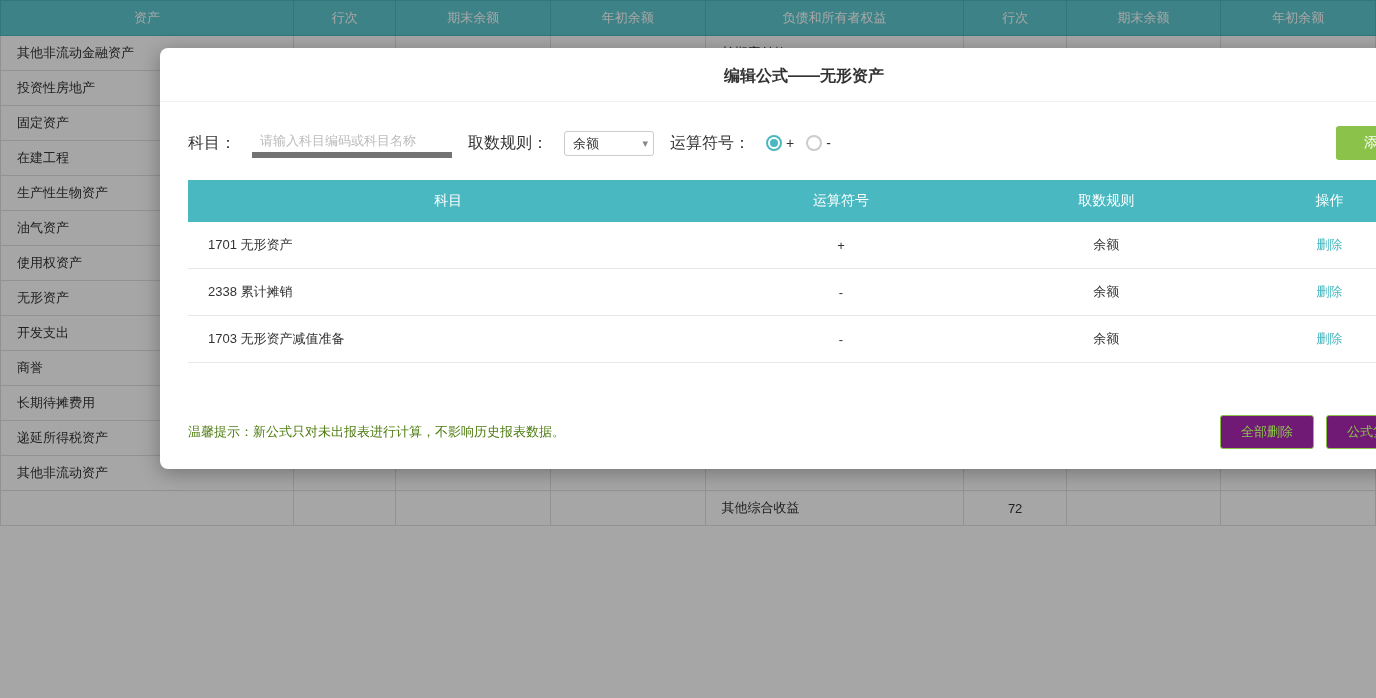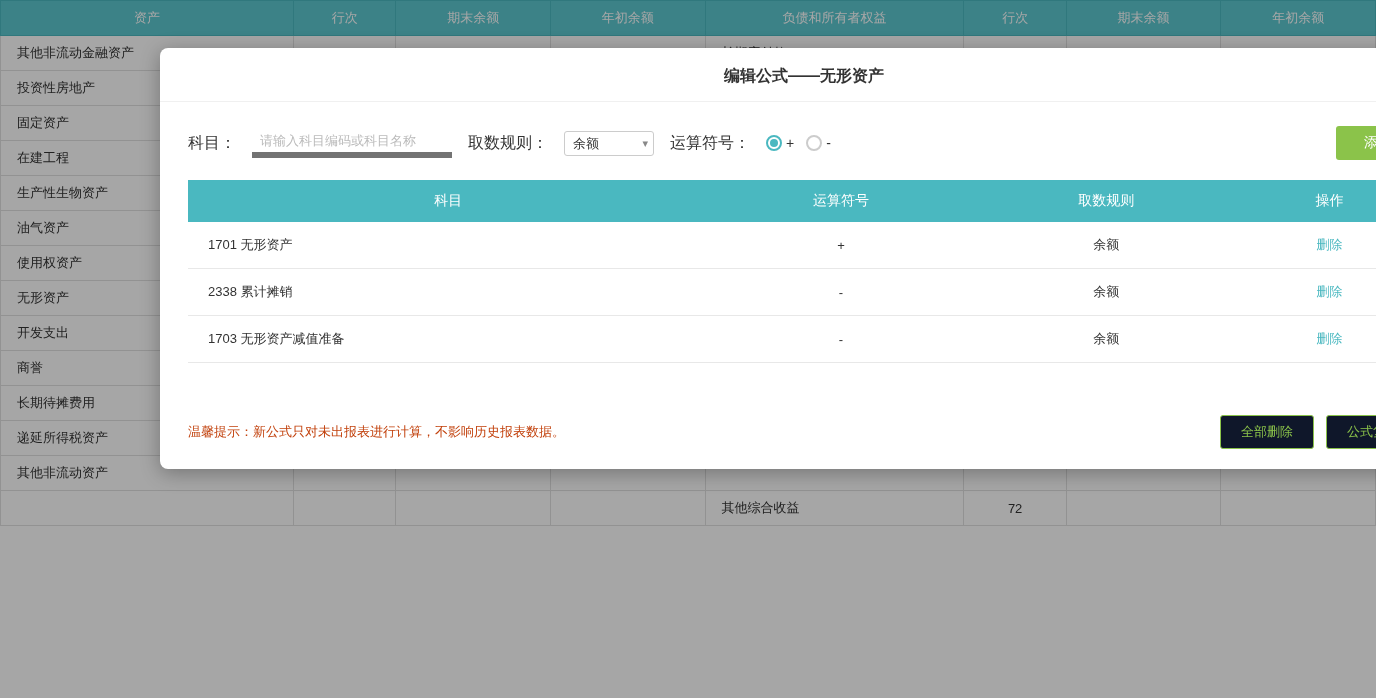--- a/index.html
+++ b/index.html
@@ -234,29 +234,29 @@
 
     
     .modal-footer {
       padding: 12px 28px 20px;
       display: flex;
       align-items: center;
       justify-content: space-between;
     }
     .footer-hint {
       font-size: 13px;
-      color: #c2410c;
+      color: #4d7c0f;
     }
     .footer-buttons {
       display: flex;
       gap: 12px;
     }
     .btn-outline {
       border: 1px solid #8bc34a;
-      background: #0f172a;
+      background: #701a75;
       color: #8bc34a;
       padding: 7px 20px;
       font-size: 13px;
       border-radius: 3px;
       cursor: pointer;
     }
   </style>
 </head>
 <body>
 

